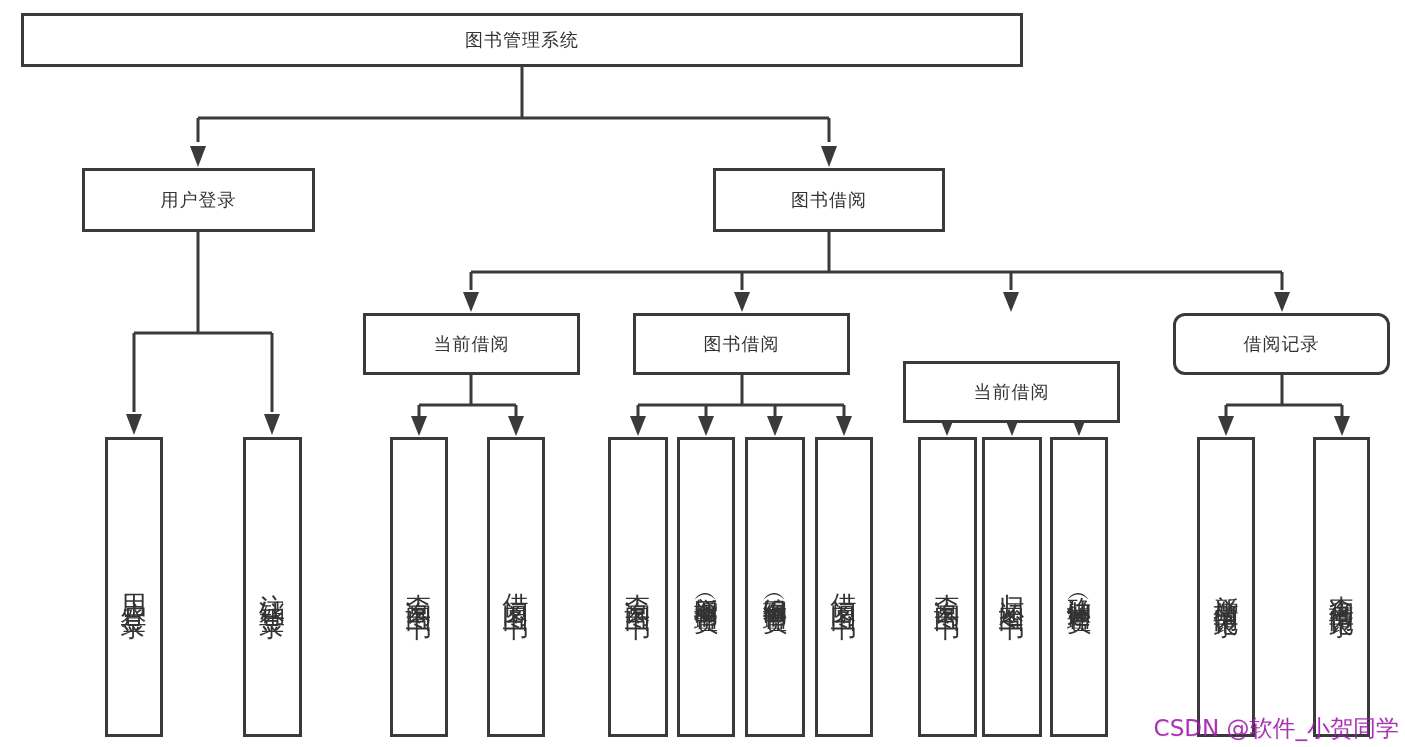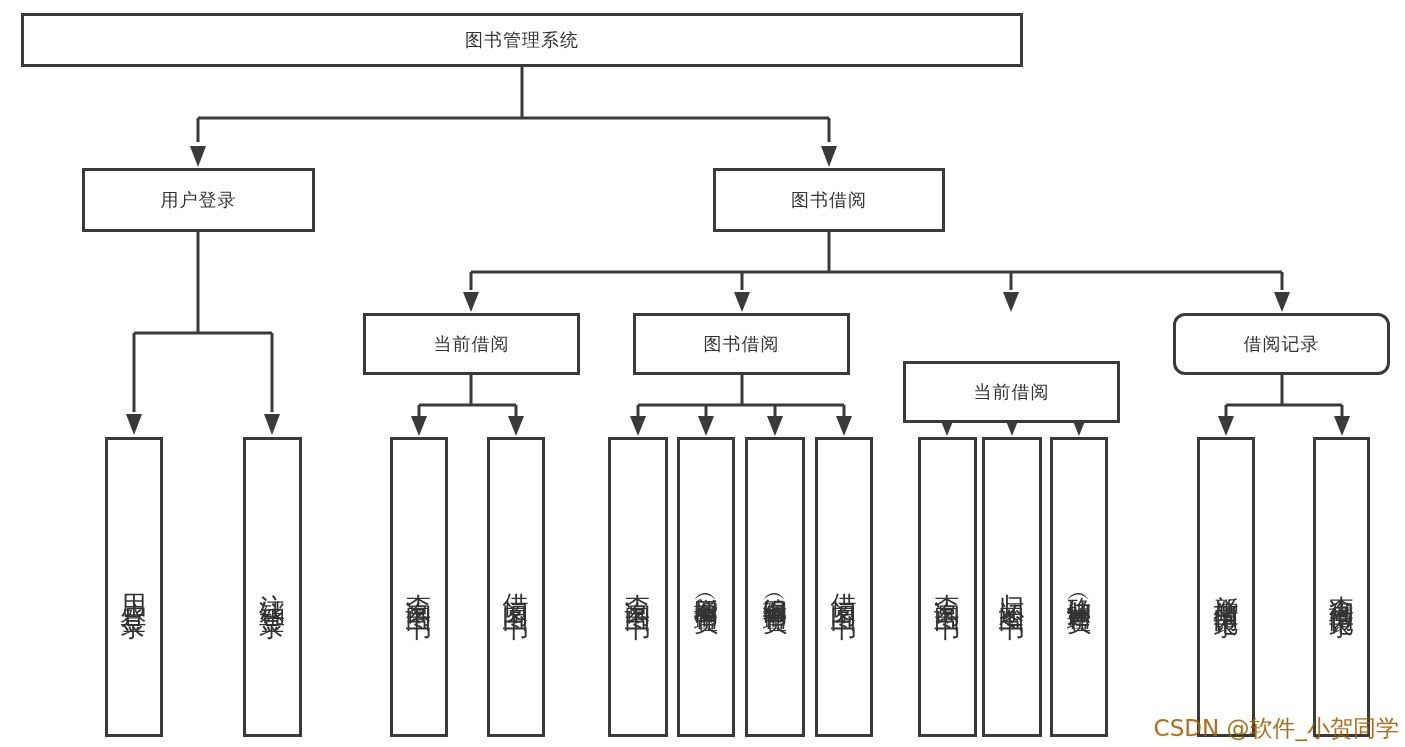--- a/index.html
+++ b/index.html
@@ -36,21 +36,21 @@
     letter-spacing: 7px;
     line-height: 1;
   }
   .leaf.med { letter-spacing: 4px; font-size: 25px; }
   .leaf.long { letter-spacing: 2px; font-size: 24px; }
   .watermark {
     position: absolute;
     right: 6px;
     bottom: 3px;
     font-size: 23px;
-    color: #a16207;
+    color: #a21caf;
     opacity: 0.9;
     z-index: 5;
     white-space: nowrap;
     text-shadow: 1px 1px 0 rgba(0,0,0,0.08);
   }
   .stroke { stroke: #3a3a3a; stroke-width: 3; fill: none; }
   .arrowhead { fill: #3a3a3a; stroke: none; }
 </style>
 </head>
 <body>

